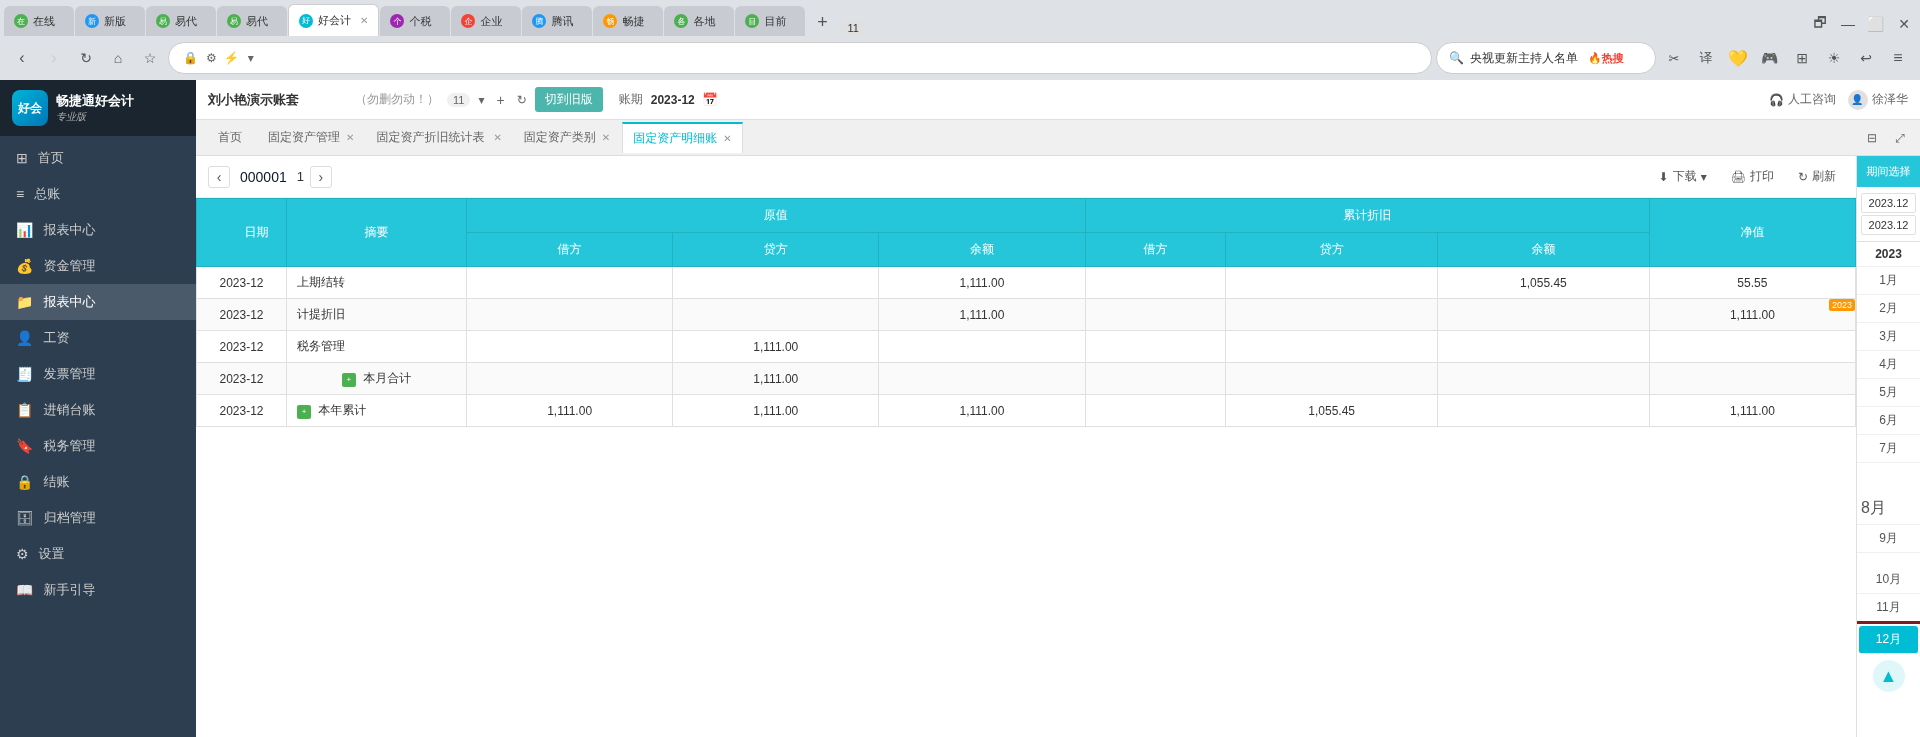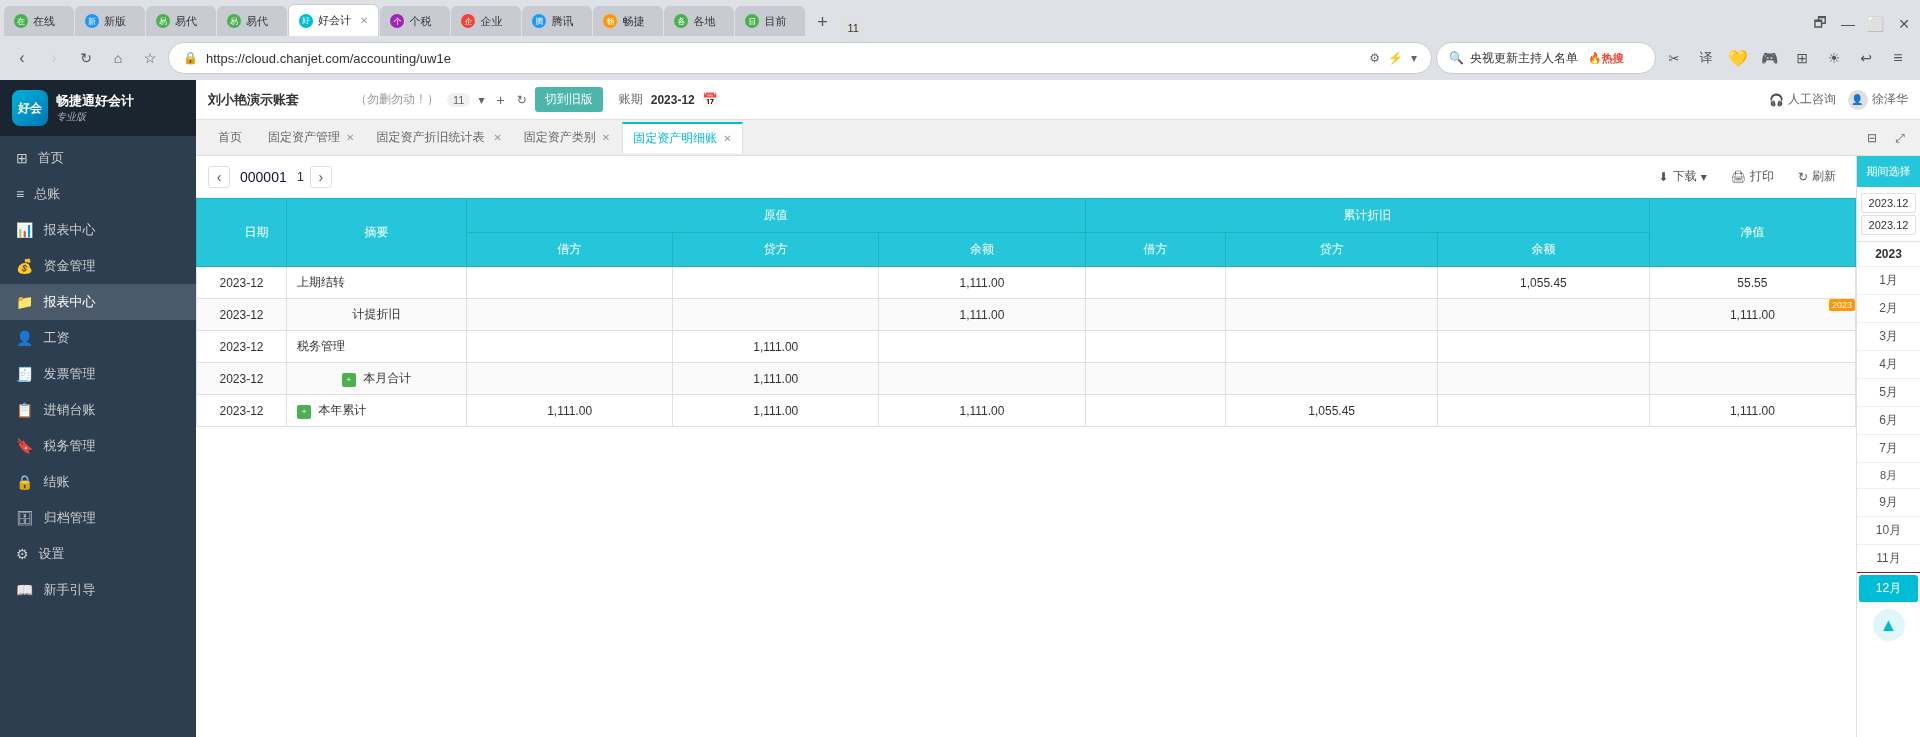--- a/index.html
+++ b/index.html
@@ -95,21 +95,20 @@
 
   <div style="display:flex;align-items:center;height:44px;background:#dee1e6;padding:2px 8px;gap:4px;">
     <div style="width:28px;height:28px;display:flex;align-items:center;justify-content:center;border-radius:50%;cursor:pointer;color:#555;font-size:16px;">‹</div>
     <div style="width:28px;height:28px;display:flex;align-items:center;justify-content:center;border-radius:50%;cursor:pointer;color:#ccc;font-size:16px;">›</div>
     <div style="width:28px;height:28px;display:flex;align-items:center;justify-content:center;border-radius:50%;cursor:pointer;color:#555;font-size:14px;">↻</div>
     <div style="width:28px;height:28px;display:flex;align-items:center;justify-content:center;border-radius:50%;cursor:pointer;color:#555;font-size:14px;">⌂</div>
     <div style="width:28px;height:28px;display:flex;align-items:center;justify-content:center;border-radius:50%;cursor:pointer;color:#555;font-size:14px;">☆</div>
 
     <div style="flex:1;display:flex;align-items:center;background:#fff;border-radius:20px;padding:5px 14px;gap:8px;height:32px;border:1px solid #ccc;">
       <span style="font-size:12px;color:#4caf50;">🔒</span>
-      <span style="font-size:13px;color:#333;flex:1;">https://cloud.chanjet.com/accounting/uw1e</span>
       <span style="font-size:12px;color:#666;cursor:pointer;">⚙</span>
       <span style="font-size:12px;color:#666;cursor:pointer;">⚡</span>
       <span style="font-size:12px;color:#666;cursor:pointer;">▾</span>
     </div>
 
     <div style="display:flex;align-items:center;background:#fff;border-radius:20px;padding:5px 12px;gap:6px;height:32px;border:1px solid #ccc;width:220px;">
       <span style="font-size:12px;color:#666;">🔍</span>
       <span style="font-size:12px;color:#333;">央视更新主持人名单</span>
       <span style="font-size:11px;color:#f44336;font-weight:bold;margin-left:4px;">🔥热搜</span>
     </div>
@@ -294,21 +293,21 @@
                 <td></td>
                 <td>1,111.00</td>
                 <td></td>
                 <td></td>
                 <td>1,055.45</td>
                 <td>55.55</td>
               </tr>
 
               <tr>
                 <td>2023-12</td>
-                <td style="text-align:center;">计提折旧</td>
+                <td style="text-align:left;">计提折旧</td>
                 <td></td>
                 <td></td>
                 <td>1,111.00</td>
                 <td></td>
                 <td></td>
                 <td></td>
                 <td style="position:relative;">
                   1,111.00
                   <span style="position:absolute;right:0;top:0;background:#ff9800;color:white;font-size:9px;padding:1px 3px;border-radius:2px;">2023</span>
                 </td>
@@ -369,24 +368,24 @@
           <div style="font-size:11px;color:#333;padding:3px;text-align:center;border:1px solid #e0e0e0;margin:2px 0;border-radius:2px;cursor:pointer;">2023.12</div>
         </div>
         <div style="padding:5px 4px;text-align:center;font-size:12px;color:#333;cursor:pointer;border-bottom:1px solid #f0f0f0;font-weight:bold;">2023</div>
         <div style="padding:5px 4px;text-align:center;font-size:12px;color:#555;cursor:pointer;border-bottom:1px solid #f0f0f0;">1月</div>
         <div style="padding:5px 4px;text-align:center;font-size:12px;color:#555;cursor:pointer;border-bottom:1px solid #f0f0f0;">2月</div>
         <div style="padding:5px 4px;text-align:center;font-size:12px;color:#555;cursor:pointer;border-bottom:1px solid #f0f0f0;">3月</div>
         <div style="padding:5px 4px;text-align:center;font-size:12px;color:#555;cursor:pointer;border-bottom:1px solid #f0f0f0;">4月</div>
         <div style="padding:5px 4px;text-align:center;font-size:12px;color:#555;cursor:pointer;border-bottom:1px solid #f0f0f0;">5月</div>
         <div style="padding:5px 4px;text-align:center;font-size:12px;color:#555;cursor:pointer;border-bottom:1px solid #f0f0f0;">6月</div>
         <div style="padding:5px 4px;text-align:center;font-size:12px;color:#555;cursor:pointer;border-bottom:1px solid #f0f0f0;">7月</div>
-        <div style="padding:5px 4px;text-align:center;font-size:11px;color:#555;cursor:pointer;border-bottom:1px solid #f0f0f0;">8月</div>
+        <div style="padding:5px 4px;text-align:left;font-size:16px;color:#555;cursor:pointer;border-bottom:1px solid #f0f0f0;margin-top:30px;">8月</div>
         <div style="padding:5px 4px;text-align:center;font-size:12px;color:#555;cursor:pointer;border-bottom:1px solid #f0f0f0;">9月</div>
-        <div style="padding:5px 4px;text-align:center;font-size:12px;color:#555;cursor:pointer;border-bottom:1px solid #f0f0f0;">10月</div>
-        <div style="padding:5px 4px;text-align:center;font-size:12px;color:#555;cursor:pointer;border-bottom:1px solid #7f1d1d;">11月</div>
+        <div style="padding:5px 4px;text-align:center;font-size:12px;color:#555;cursor:pointer;border-bottom:1px solid #f0f0f0;margin-top:13px;">10月</div>
+        <div style="padding:5px 4px;text-align:center;font-size:12px;color:#555;cursor:pointer;border-bottom:3px solid #7f1d1d;">11月</div>
         <div style="padding:5px 4px;text-align:center;font-size:12px;color:white;cursor:pointer;border-bottom:1px solid #f0f0f0;background:#00bcd4;border-radius:3px;margin:2px;">12月</div>
 
         <div style="width:100%;display:flex;justify-content:center;padding:4px;cursor:pointer;color:#00bcd4;font-size:18px;background:#e0f7fa;border-radius:50%;margin:4px auto;width:32px;height:32px;align-items:center;">▲</div>
       </div>
 
     </div>
   </div>
 
 </div>
 

